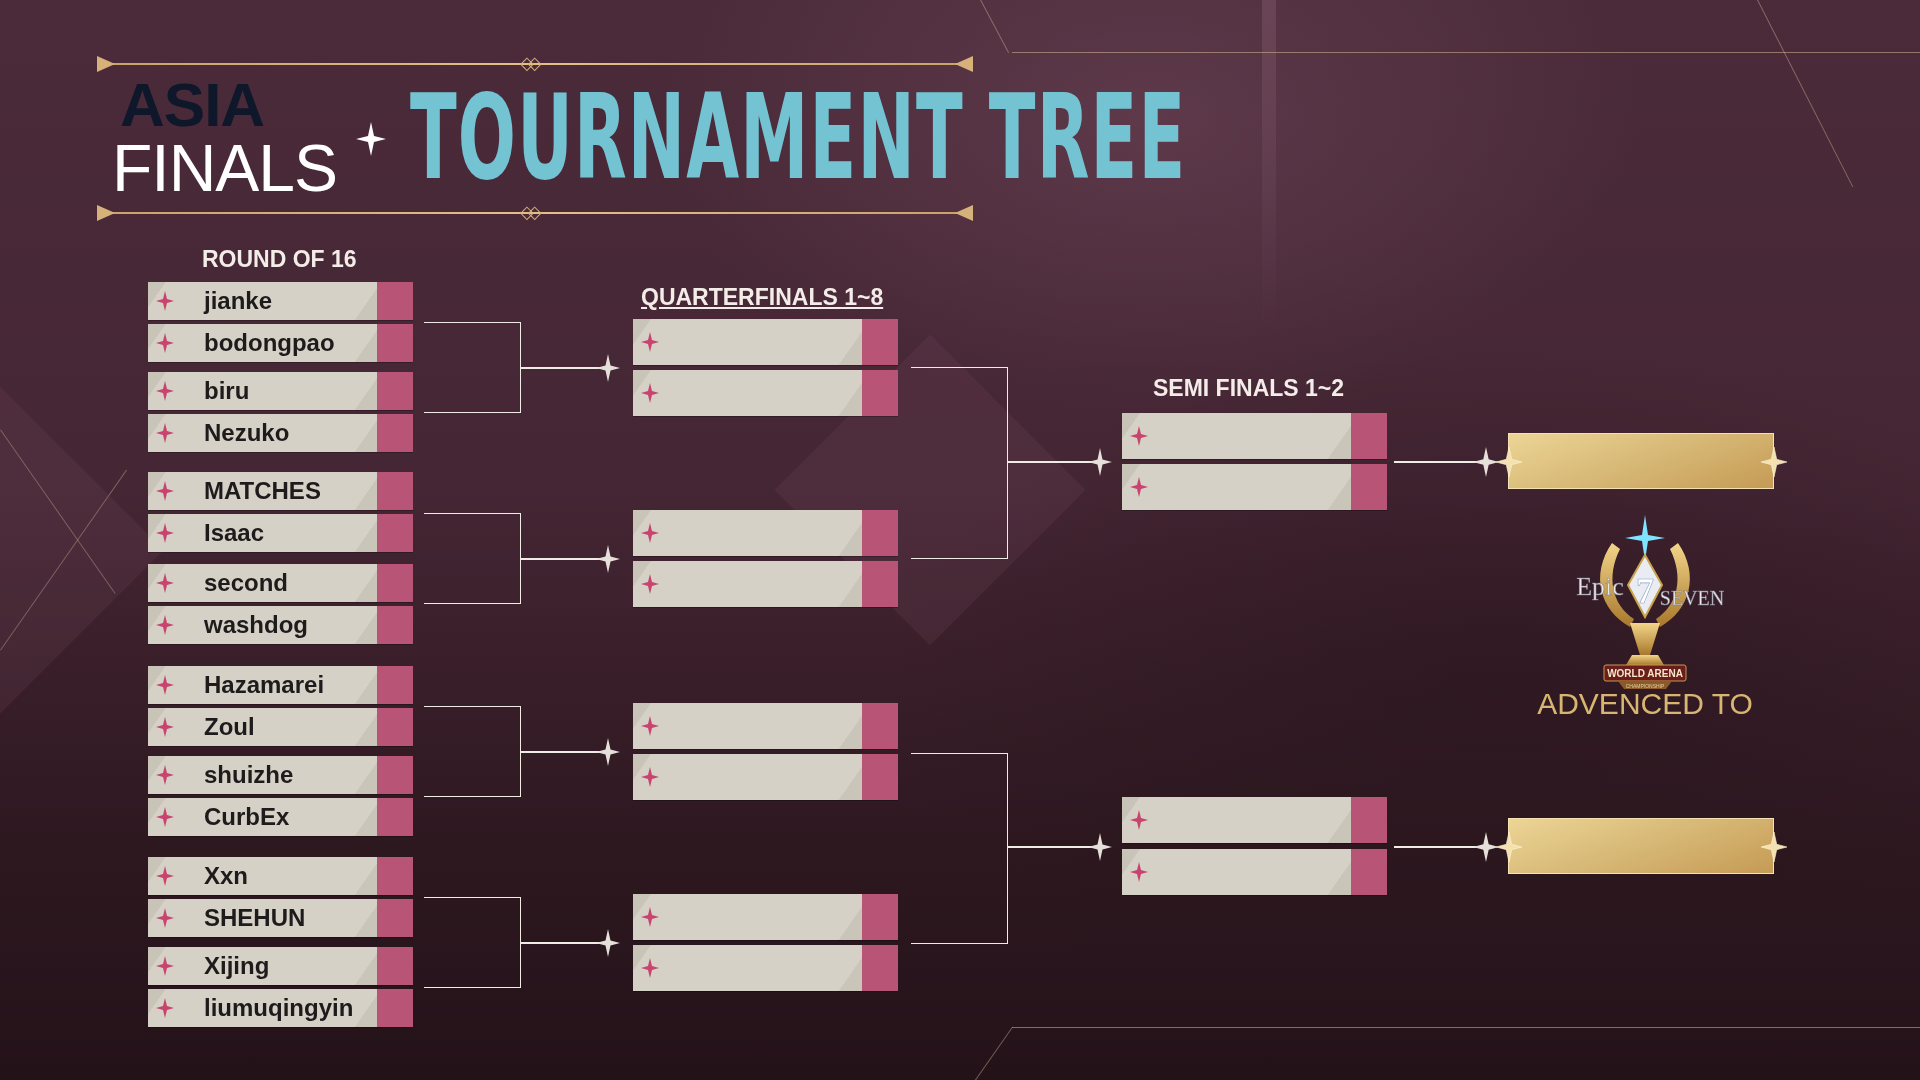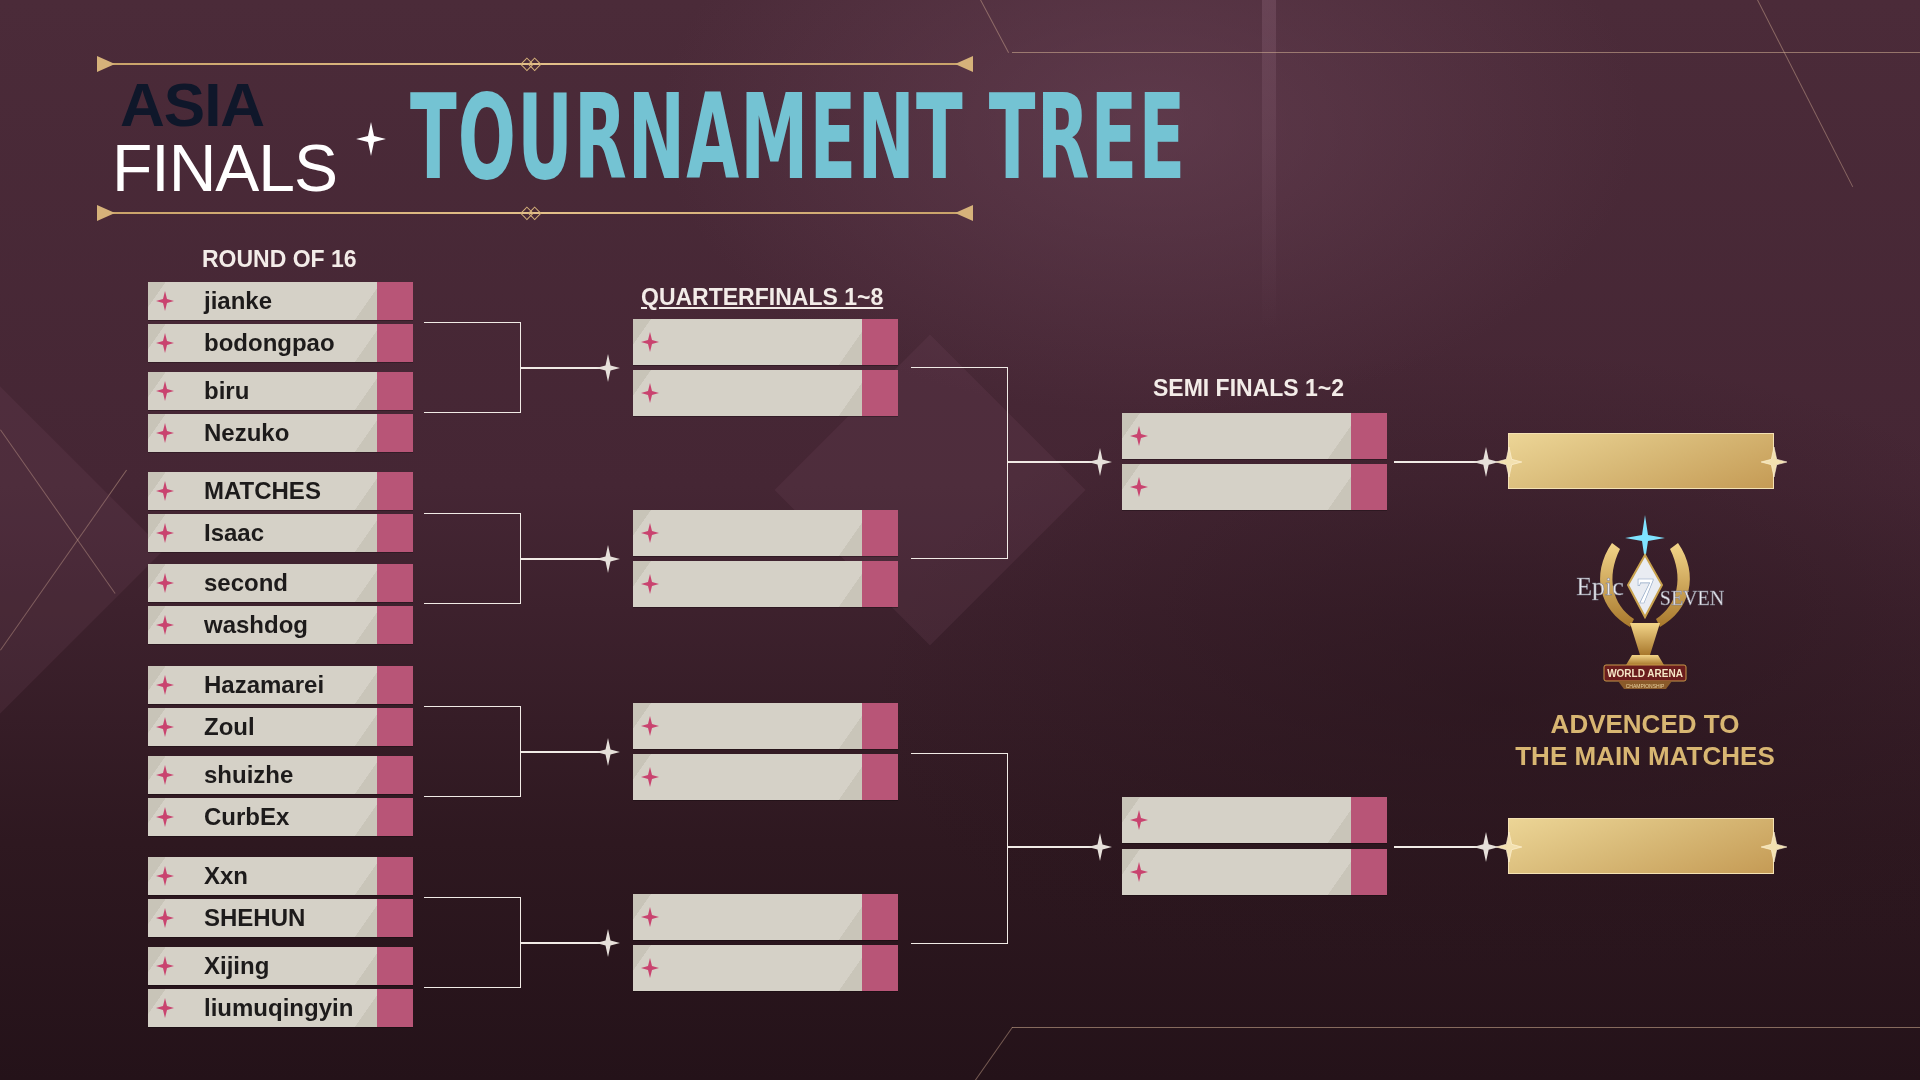--- a/index.html
+++ b/index.html
@@ -48,21 +48,21 @@
   .gold{position:absolute;left:1508px;width:266px;height:56px;
     background:linear-gradient(160deg,#ecd596 0%,#d9bb79 45%,#c59b55 100%);
     border:1px solid #f4e2b4;box-sizing:border-box;}
 
   
   .ln{position:absolute;background:#f1ebe6;}
   .nstar{position:absolute;}
 
   
   .logo{position:absolute;left:1560px;top:515px;width:170px;height:180px;}
-  .adv{position:absolute;left:1470px;top:708px;width:350px;text-align:center;color:#d8b672;font-weight:700;font-size:26px;line-height:32px;}
+  .adv{position:absolute;left:1470px;top:688px;width:350px;text-align:center;color:#d8b672;font-weight:400;font-size:30px;line-height:32px;}
 </style>
 </head>
 <body>
 
 <div class="beam"></div>
 <div class="deco-line" style="left:1012px;top:52px;width:908px;"></div>
 <div class="deco-diag" style="left:980px;top:0;height:60px;transform:rotate(-28deg);"></div>
 <div class="deco-diag" style="left:1757px;top:0;height:210px;transform:rotate(-27deg);"></div>
 <div class="deco-line" style="left:1012px;top:1027px;width:908px;"></div>
 <div class="deco-diag" style="left:1012px;top:1027px;height:70px;transform:rotate(35deg);"></div>
@@ -413,14 +413,13 @@
     <text x="85" y="172.5" text-anchor="middle" font-family="Liberation Sans, sans-serif" font-size="5" fill="#e6cf9c">CHAMPIONSHIP</text>
 
     <text x="40" y="80" text-anchor="middle" font-family="Liberation Serif, serif" font-size="26" fill="#e8e8ee" stroke="#7a7a88" stroke-width="0.5">Epic</text>
     <text x="85" y="88" text-anchor="middle" font-family="Liberation Serif, serif" font-weight="700" font-size="36" fill="#ffffff" stroke="#8fa6c4" stroke-width="0.6">7</text>
     <text x="132" y="90" text-anchor="middle" font-family="Liberation Serif, serif" font-size="20" fill="#e8e8ee" stroke="#7a7a88" stroke-width="0.5">SEVEN</text>
   </svg>
 </div>
 
 <div class="adv">
   <div>ADVENCED TO</div>
-  <div>THE MAIN MATCHES</div>
 </div>
 
 </body></html>

